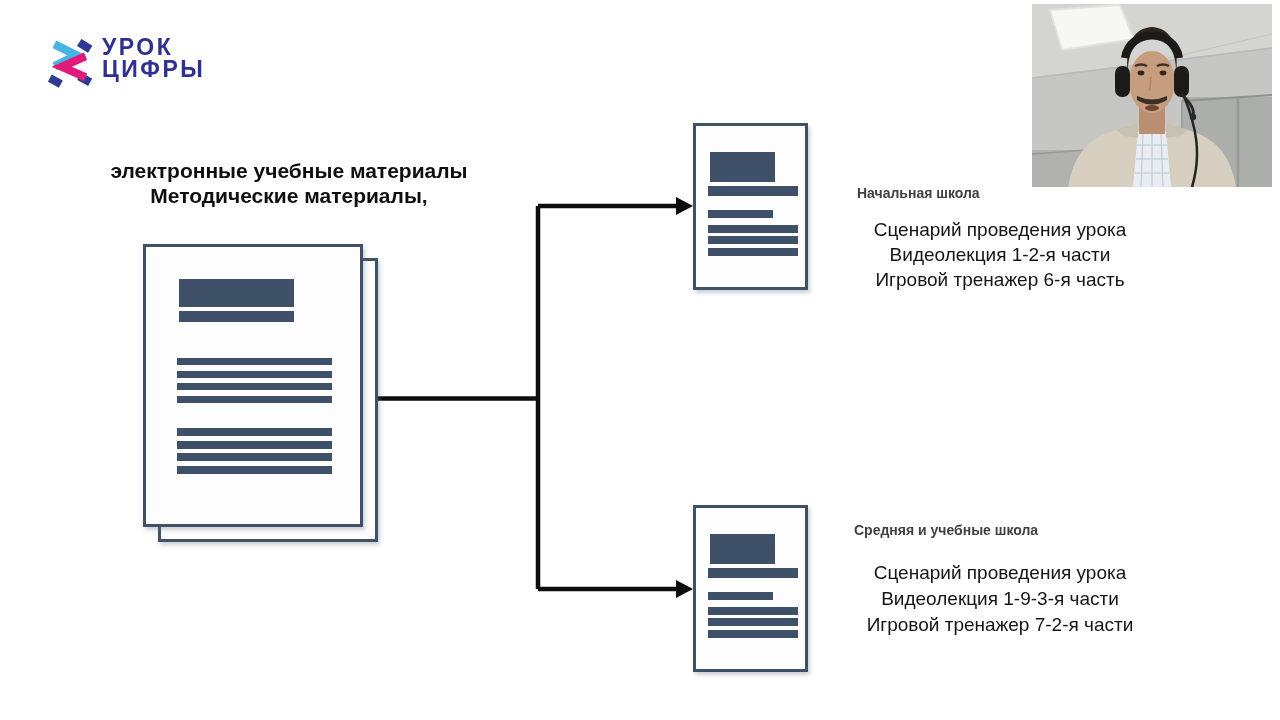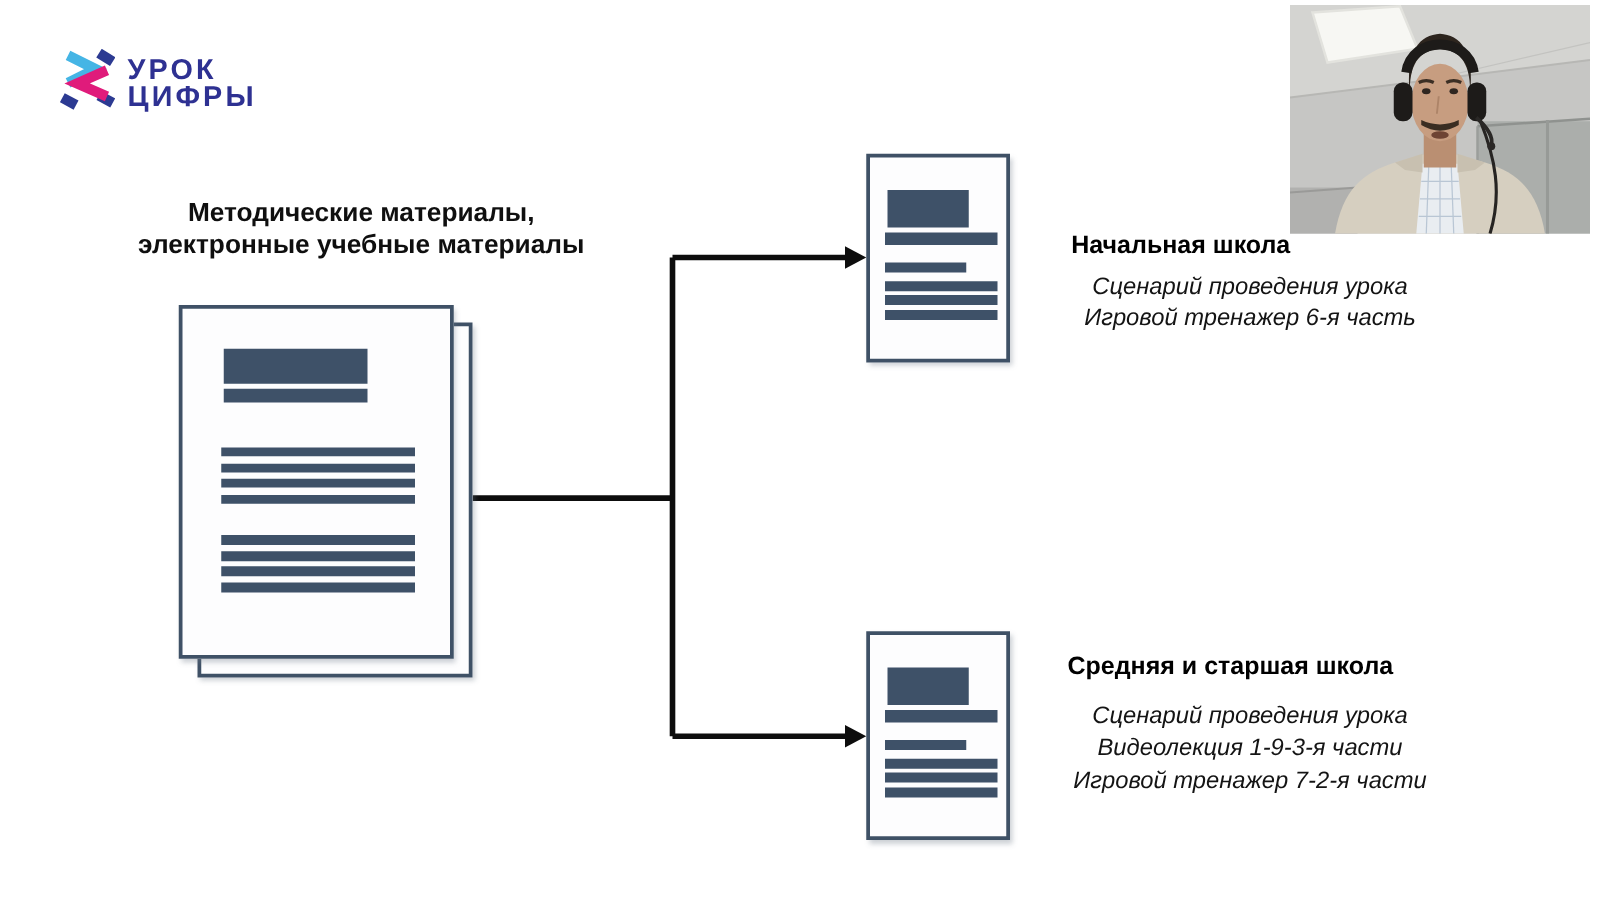--- a/index.html
+++ b/index.html
@@ -1,36 +1,36 @@
 <!DOCTYPE html>
 <html><head>
 <meta charset="utf-8">
 <style>
   html,body{margin:0;padding:0;background:#ffffff;}
   .stage{
     position:relative;width:1280px;height:720px;background:#ffffff;
     font-family:"Liberation Sans","DejaVu Sans",sans-serif;overflow:hidden;
   }
   
-  .logo{position:absolute;left:48px;top:36px;display:flex;align-items:flex-end;}
+  .logo{position:absolute;left:48px;top:36px;display:flex;align-items:flex-start;}
   .logo-icon{width:44px;height:49px;margin-top:3px;}
   .logo-text{margin-left:10px;font-weight:800;color:#2e3192;font-size:23px;line-height:22px;letter-spacing:2.5px;}
   
   .main-title{
     position:absolute;left:58px;top:158px;width:462px;text-align:center;
     font-weight:bold;font-size:21px;line-height:25px;color:#0f0f0f;
   }
   
   .doc-page{position:absolute;background:#fdfdfe;border:3px solid #3f5166;box-sizing:border-box;
             box-shadow:2px 3px 4px rgba(110,120,135,.35);}
   .bar{position:absolute;background:#3e5168;}
   
-  .branch-heading{position:absolute;font-weight:bold;font-size:20px;color:#000000;white-space:nowrap;}
+  .branch-heading{position:absolute;font-weight:bold;font-size:14px;color:#404040;white-space:nowrap;}
   .branch-body{position:absolute;width:320px;text-align:center;font-size:19px;color:#141414;}
-  .branch-body div{white-space:nowrap;font-style:italic;}
+  .branch-body div{white-space:nowrap;}
   
   .overlay{position:absolute;left:0;top:0;}
   .webcam{position:absolute;left:1032px;top:4px;width:240px;height:183px;}
 </style>
 </head>
 <body>
 
 <div class="stage">
 
   <div class="logo">
@@ -41,22 +41,22 @@
       <path d="M34,40 L46,46.5" stroke="#2c3a92" stroke-width="9" fill="none"></path>
       <path d="M41,18 L15,29.5 L41,41" stroke="#e01b7b" stroke-width="9" fill="none" stroke-linejoin="miter"></path>
     </svg>
     <div class="logo-text">
       <div>УРОК</div>
       <div>ЦИФРЫ</div>
     </div>
   </div>
 
   <div class="main-title">
+    <div>электронные учебные материалы</div>
     <div>Методические материалы,</div>
-    <div>электронные учебные материалы</div>
   </div>
 
   <svg class="overlay" width="1280" height="720">
     <g stroke="#0d0d0d" stroke-width="4.5" fill="none">
       <path d="M378,398.5 L538,398.5"></path>
       <path d="M538,206 L538,589"></path>
       <path d="M538,206 L680,206"></path>
       <path d="M538,589 L680,589"></path>
     </g>
     <polygon points="693,206 676,197 676,215" fill="#0d0d0d"></polygon>
@@ -91,24 +91,25 @@
     <div class="bar" style="left:12px;top:60px;width:90px;height:10px;"></div>
     <div class="bar" style="left:12px;top:84px;width:65px;height:8px;"></div>
     <div class="bar" style="left:12px;top:99px;width:90px;height:8px;"></div>
     <div class="bar" style="left:12px;top:110px;width:90px;height:8px;"></div>
     <div class="bar" style="left:12px;top:122px;width:90px;height:8px;"></div>
   </div>
 
   <div class="branch-heading" style="left:857px;top:185px;">Начальная школа</div>
   <div class="branch-body" style="left:840px;top:217px;line-height:25px;">
     <div>Сценарий проведения урока</div>
+    <div>Видеолекция 1-2-я части</div>
     <div>Игровой тренажер 6-я часть</div>
   </div>
 
-  <div class="branch-heading" style="left:854px;top:522px;">Средняя и старшая школа</div>
+  <div class="branch-heading" style="left:854px;top:522px;">Средняя и учебные школа</div>
   <div class="branch-body" style="left:840px;top:560px;line-height:26px;">
     <div>Сценарий проведения урока</div>
     <div>Видеолекция 1-9-3-я части</div>
     <div>Игровой тренажер 7-2-я части</div>
   </div>
 
   <svg class="webcam" viewBox="0 0 240 183">
 
     <rect x="0" y="0" width="240" height="183" fill="#c6c6c4"></rect>
     <polygon points="0,0 240,0 240,44 0,74" fill="#d4d4d1"></polygon>

